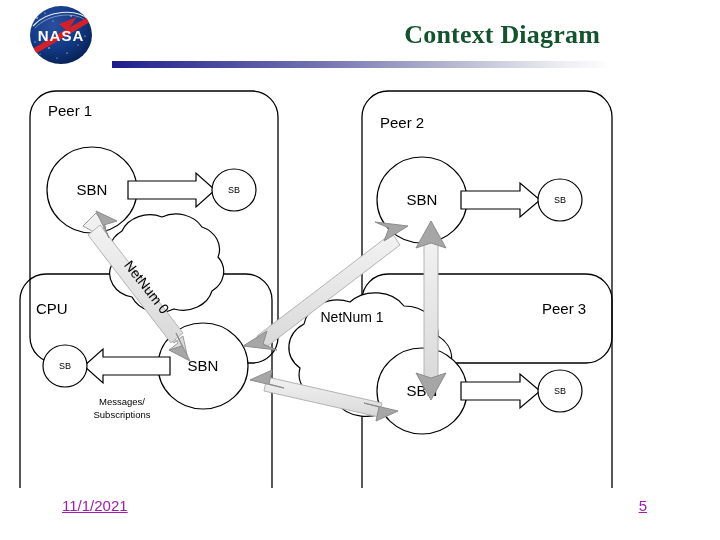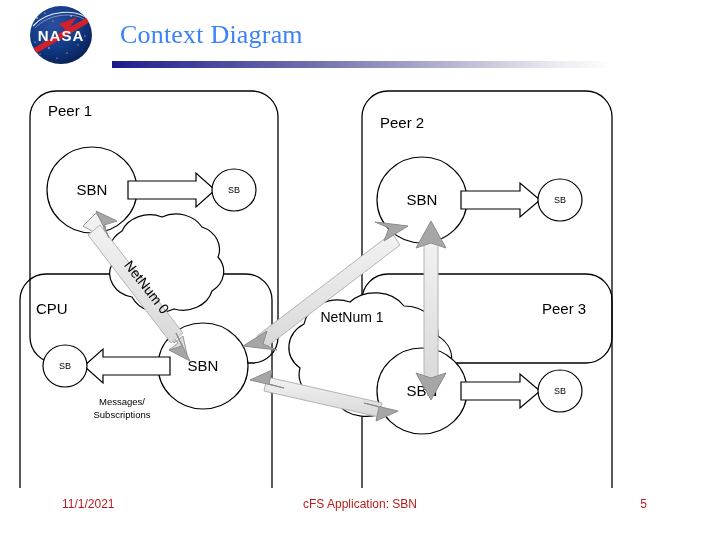--- a/index.html
+++ b/index.html
@@ -9,35 +9,35 @@
     font-family:"Liberation Sans", sans-serif;
     overflow:hidden;
     position:relative;
   }
   #slide{position:absolute;left:0;top:0;width:720px;height:400px;}
 
   
   #nasa-logo{position:absolute;left:23px;top:4px;width:76px;height:62px;}
   #title{
     position:absolute;left:120px;top:17px;width:480px;height:36px;
-    text-align:left;
+    text-align:right;
     font-family:"Liberation Serif", serif;
-    font-weight:normal;font-size:26px;color:#3b82f6;
+    font-weight:bold;font-size:26px;color:#14532d;
     letter-spacing:.2px;
     line-height:36px;
     white-space:nowrap;
   }
   #ames-logo{position:absolute;left:613px;top:2px;width:106px;height:70px;}
   #rule{
     position:absolute;left:112px;top:61px;width:500px;height:7px;
     background:linear-gradient(to right,#1a1a8c 0%,#2b2b93 6%,#6f6fae 40%,#bcbcd4 70%,#e9e9f0 88%,#ffffff 100%);
   }
 
   
-  .foot{position:absolute;font-size:12px;color:#b91c1c;font-family:"Liberation Sans",sans-serif;}
+  .foot{position:absolute;font-size:15px;color:#a21caf;font-family:"Liberation Sans",sans-serif;text-decoration:underline;}
   #foot-date{left:62px;top:497px;}
   #foot-center{left:0;top:497px;width:720px;text-align:center;}
   #foot-page{left:0;top:497px;width:720px;text-align:right;padding-right:73px;box-sizing:border-box;}
 
   
   #diagram{position:absolute;left:0;top:78px;width:720px;height:410px;}
 
   .peer-label{font-family:"Liberation Sans",sans-serif;font-size:15px;fill:#000;font-weight:normal;}
   .sbn-label{font-family:"Liberation Sans",sans-serif;font-size:15px;fill:#000;}
   .sb-label{font-family:"Liberation Sans",sans-serif;font-size:9px;fill:#000;}
@@ -208,16 +208,15 @@
     <g>
       <path d="M424,160 L438,160 L438,305 L424,305 Z" fill="url(#netArrowGrad)" stroke="#b3b3b3" stroke-width="1"></path>
       <path d="M431,143 L446,170 L431,165 L416,170 Z" fill="#a6a6a6" stroke="#8c8c8c" stroke-width="1"></path>
       <path d="M431,322 L416,295 L431,300 L446,295 Z" fill="#a6a6a6" stroke="#8c8c8c" stroke-width="1"></path>
     </g>
 
     <text class="net-label" x="352" y="244" text-anchor="middle">NetNum 1</text>
   </svg>
 
   <div class="foot" id="foot-date">11/1/2021</div>
-  <div class="foot" id="foot-center">cFS Application: SBN</div>
   <div class="foot" id="foot-page">5</div>
 
 </div>
 
 </body></html>

